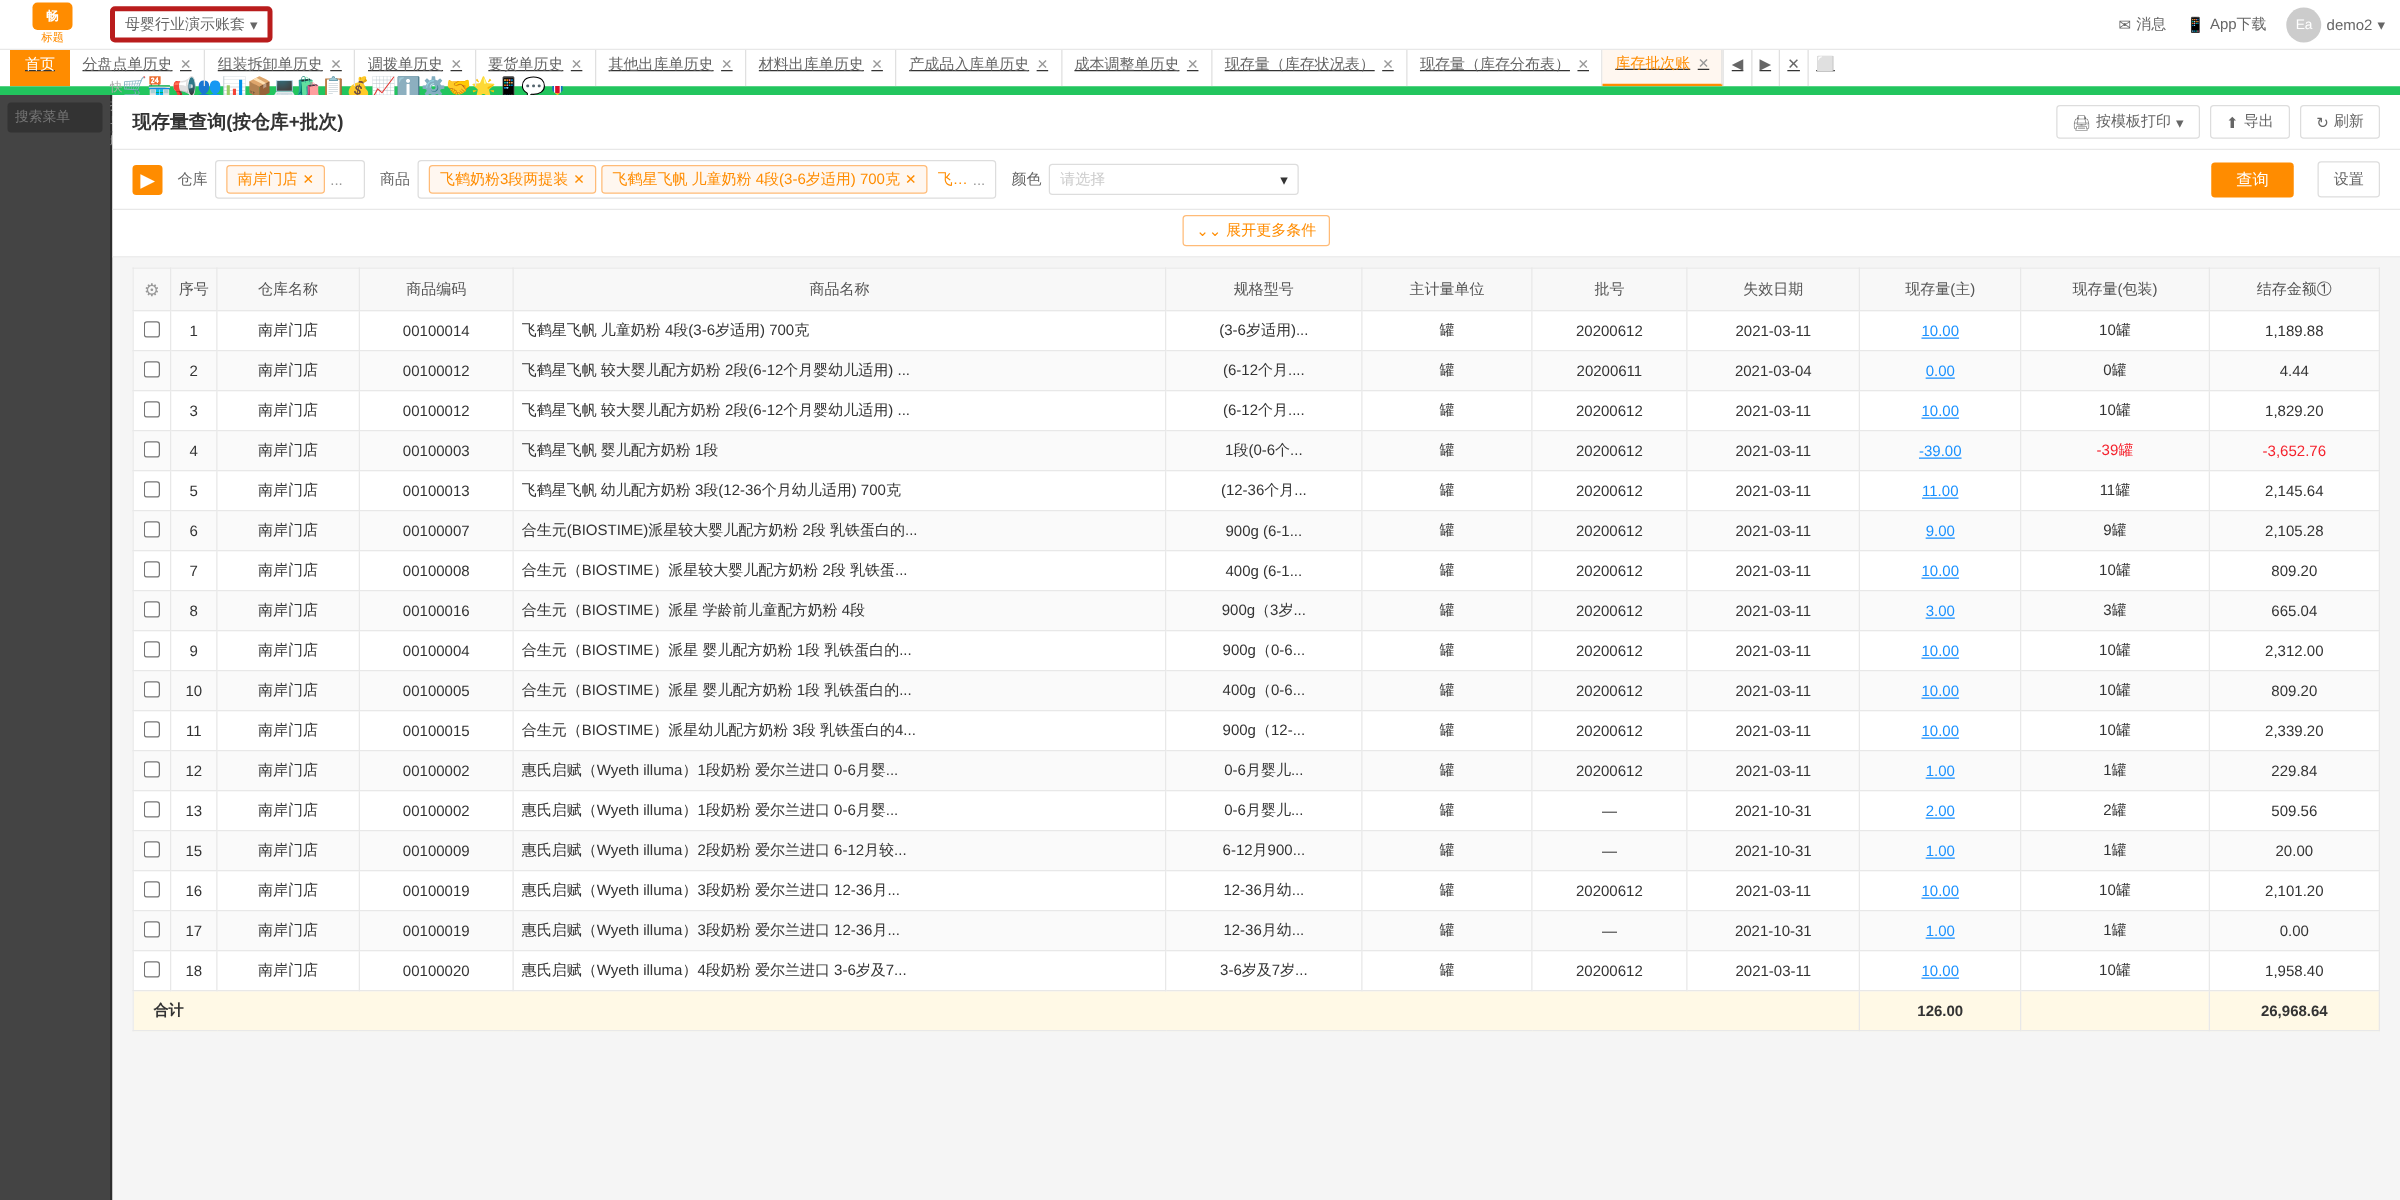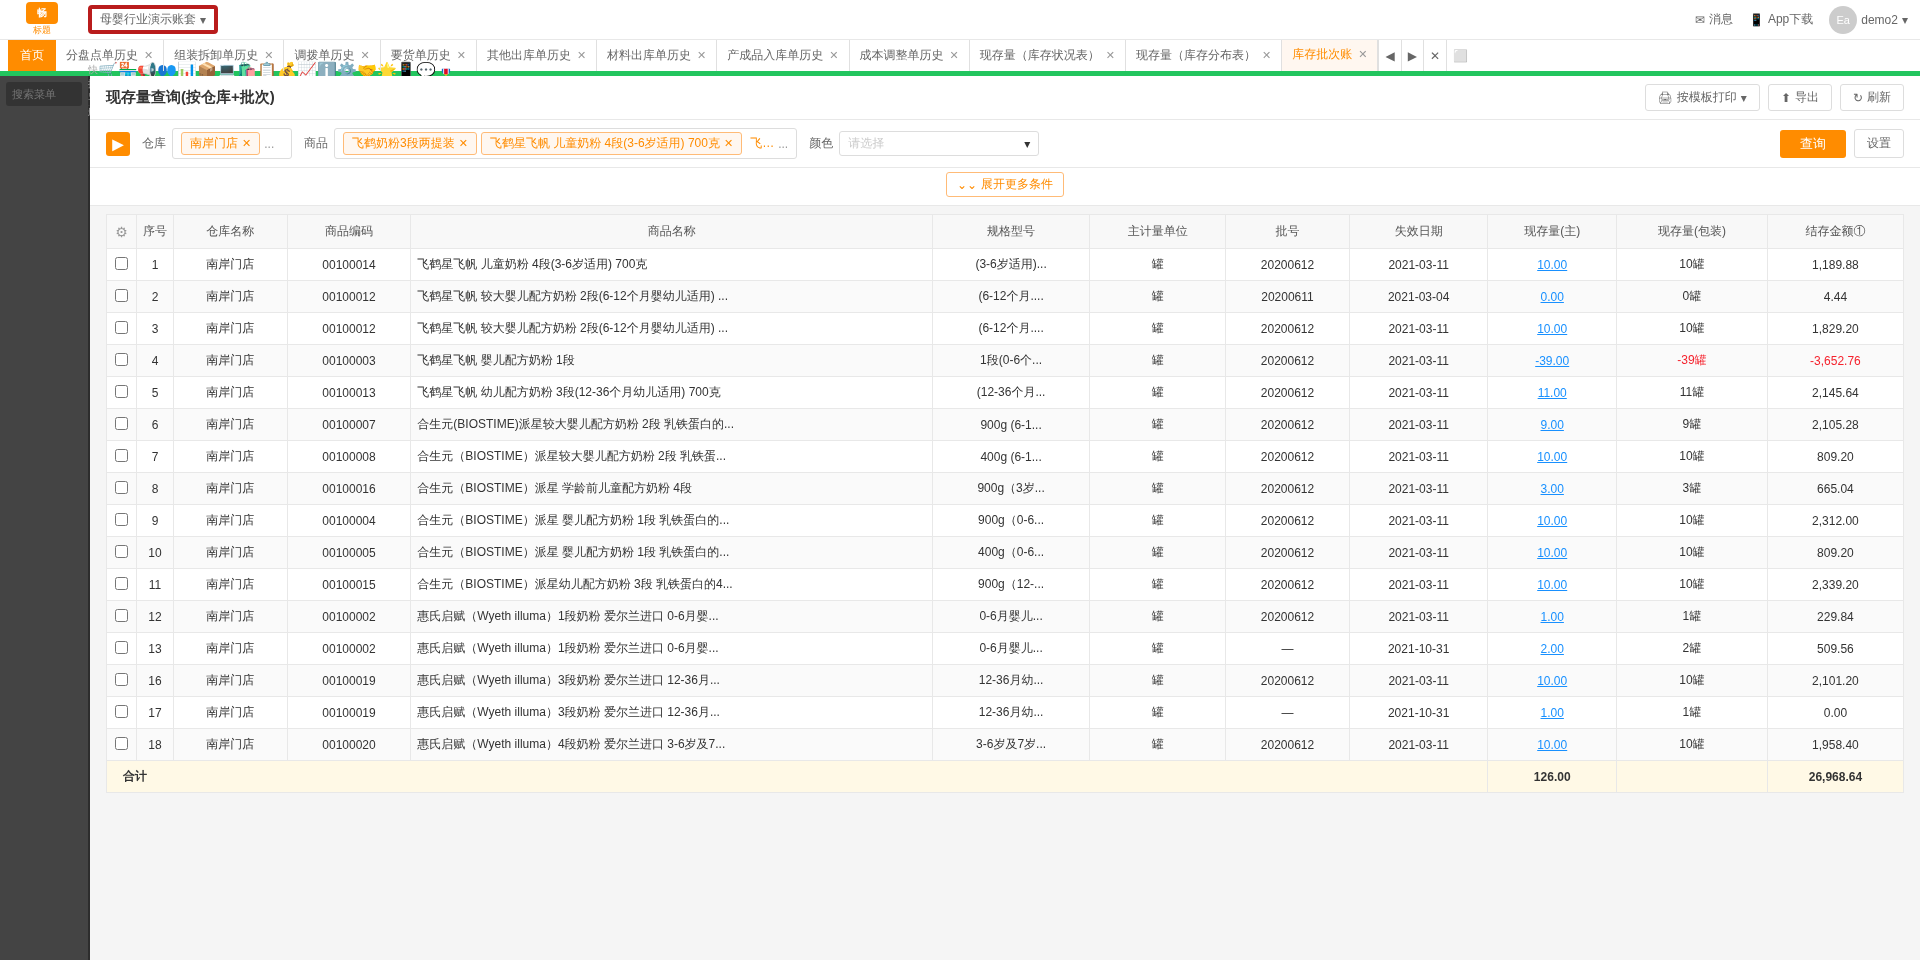--- a/index.html
+++ b/index.html
@@ -14,23 +14,23 @@
     .logo { display: flex; flex-direction: column; align-items: center; width: 60px; }
     .logo-icon { width: 32px; height: 22px; background: #ff8c00; border-radius: 4px; display: flex; align-items: center; justify-content: center; color: white; font-size: 10px; font-weight: bold; }
     .logo-text { font-size: 9px; color: #ff8c00; }
     .store-selector { display: flex; align-items: center; gap: 4px; color: #666; font-size: 12px; cursor: pointer; border: 4px solid #b91c1c; border-radius: 4px; padding: 2px 8px; }
     .top-right { margin-left: auto; display: flex; align-items: center; gap: 16px; }
     .top-right-item { display: flex; align-items: center; gap: 4px; color: #666; cursor: pointer; font-size: 12px; }
     .avatar { width: 28px; height: 28px; border-radius: 50%; background: #ccc; display: flex; align-items: center; justify-content: center; font-size: 11px; color: #fff; }
 
     
     .tab-bar {
-      display: flex; align-items: center; height: 36px;
-      background: #fff; border-bottom: 5px solid #22c55e;
-      padding: 0 0 0 8px; overflow: hidden;
+      display: flex; align-items: flex-end; height: 36px;
+      background: #fff; border-bottom: 7px solid #22c55e;
+      padding: 0 0 0 8px; overflow: hidden; text-decoration: underline;
     }
     .tab-item {
       display: flex; align-items: center; height: 36px;
       padding: 0 10px; font-size: 12px; color: #666;
       border-right: 1px solid #e0e0e0; cursor: pointer; white-space: nowrap;
       position: relative;
     }
     .tab-item.active {
       color: #ff8c00; background: #fff7f0; border-bottom: 2px solid #ff8c00;
     }
@@ -320,21 +320,21 @@
       </div>
 
       <div class="filter-group">
         <span class="filter-label">颜色</span>
         <div class="filter-input" style="min-width:200px;">
           <span style="color:#ccc;">请选择</span>
           <span style="margin-left:auto;">▾</span>
         </div>
       </div>
 
-      <div style="display:flex; align-items:center; gap:8px; margin-left:auto;">
+      <div style="display:flex; align-items:center; gap:19px; margin-left:auto;">
         <button class="filter-search-btn">查询</button>
         <button class="filter-setting-btn">设置</button>
       </div>
     </div>
 
     <div style="background:#fff; padding:4px 16px 8px 16px; border-bottom:1px solid #e8e8e8; display:flex; justify-content:center;">
       <div class="expand-more-btn">
         <span>⌄⌄</span>
         <span>展开更多条件</span>
       </div>
@@ -538,20 +538,34 @@
     <td>0-6月婴儿...</td>
     <td>罐</td>
     <td>—</td>
     <td>2021-10-31</td>
     <td class="text-link ">2.00</td>
     <td class="">2罐</td>
     <td class="">509.56</td>
   </tr>
             <tr>
     <td><input type="checkbox" style=""></td>
+    <td>15</td>
+    <td>南岸门店</td>
+    <td>00100009</td>
+    <td class="text-left" style="max-width:280px; overflow:hidden; text-overflow:ellipsis;">惠氏启赋（Wyeth illuma）2段奶粉 爱尔兰进口 6-12月较...</td>
+    <td>6-12月900...</td>
+    <td>罐</td>
+    <td>—</td>
+    <td>2021-10-31</td>
+    <td class="text-link ">1.00</td>
+    <td class="">1罐</td>
+    <td class="">20.00</td>
+  </tr>
+            <tr>
+    <td><input type="checkbox" style=""></td>
     <td>16</td>
     <td>南岸门店</td>
     <td>00100019</td>
     <td class="text-left" style="max-width:280px; overflow:hidden; text-overflow:ellipsis;">惠氏启赋（Wyeth illuma）3段奶粉 爱尔兰进口 12-36月...</td>
     <td>12-36月幼...</td>
     <td>罐</td>
     <td>20200612</td>
     <td>2021-03-11</td>
     <td class="text-link ">10.00</td>
     <td class="">10罐</td>

